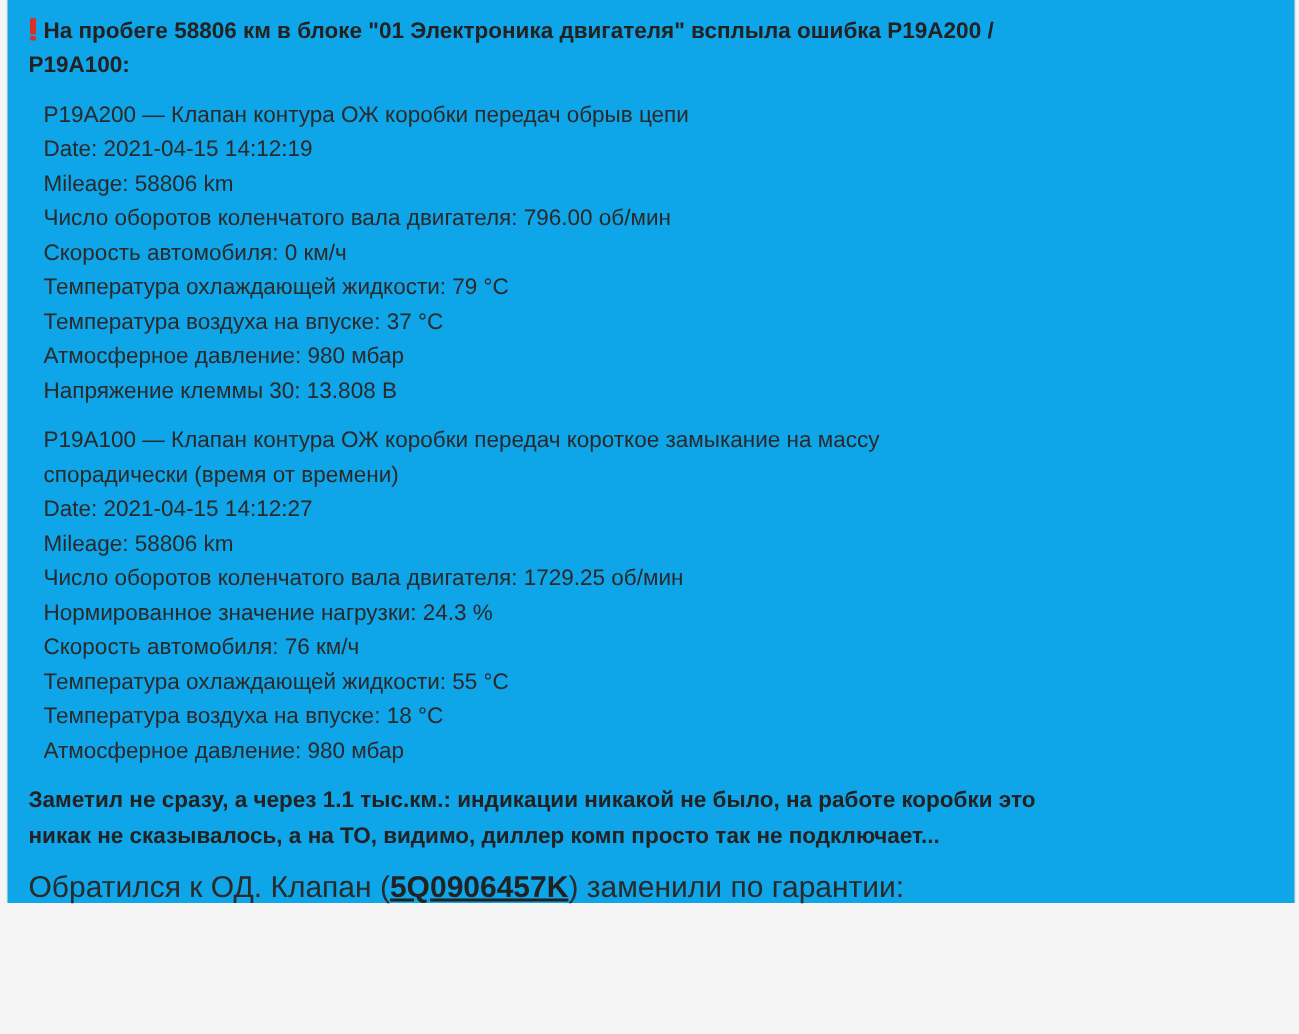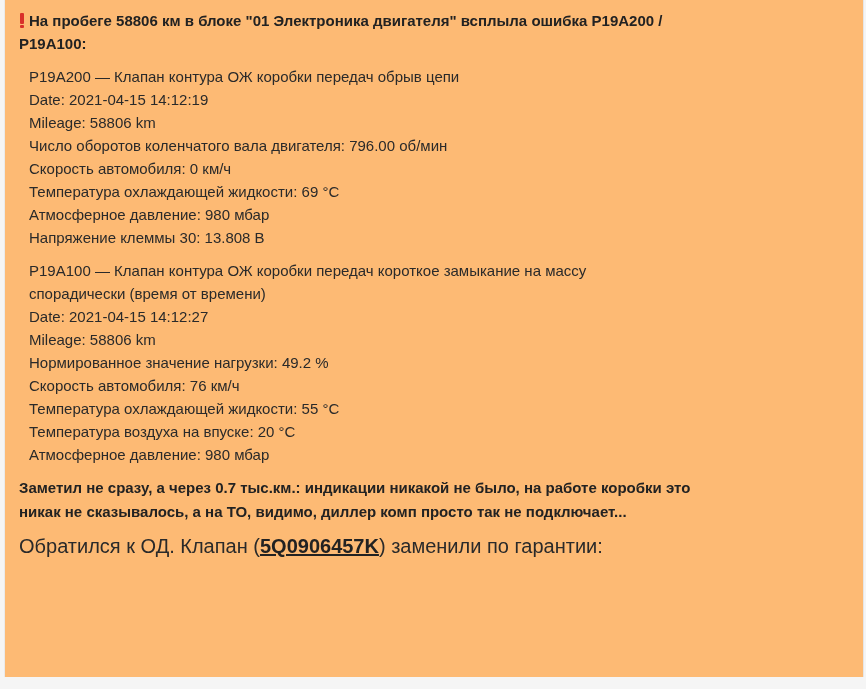--- a/index.html
+++ b/index.html
@@ -3,22 +3,22 @@
   <meta charset="utf-8">
   <style>
     html, body { margin: 0; padding: 0; }
     body {
       width: 866px; height: 689px; overflow: hidden;
       background: #f5f5f5;
       font-family: "Liberation Sans", sans-serif;
       color: #222;
     }
     .page {
-      position: absolute; left: 4px; top: 0; width: 858px; height: 677px;
-      background: #fdba74;
+      position: absolute; left: 4px; top: 0; width: 858px; height: 602px;
+      background: #0ea5e9;
       border-left: 1px solid #eaeaea;
       border-right: 1px solid #e6e6e6;
     }
     .content { position: absolute; left: 14px; top: 9px; width: 820px; }
     .heading {
       font-weight: bold; font-size: 15px; line-height: 23px; margin: 0 0 10px 0;
       color: #222;
     }
     .excl {
       display: inline-block; width: 6px; height: 15px; position: relative; top: 2px; margin-right: 4px;
@@ -41,39 +41,41 @@
       <span class="excl"><span class="bar"></span><span class="dot"></span></span><span>На пробеге 58806 км в блоке "01 Электроника двигателя" всплыла ошибка P19A200 /</span><br>
       <span>P19A100:</span>
     </div>
 
     <div class="block">
       <div class="line">P19A200 — Клапан контура ОЖ коробки передач обрыв цепи</div>
       <div class="line">Date: 2021-04-15 14:12:19</div>
       <div class="line">Mileage: 58806 km</div>
       <div class="line">Число оборотов коленчатого вала двигателя: 796.00 об/мин</div>
       <div class="line">Скорость автомобиля: 0 км/ч</div>
-      <div class="line">Температура охлаждающей жидкости: 69 °C</div>
+      <div class="line">Температура охлаждающей жидкости: 79 °C</div>
+      <div class="line">Температура воздуха на впуске: 37 °C</div>
       <div class="line">Атмосферное давление: 980 мбар</div>
       <div class="line">Напряжение клеммы 30: 13.808 В</div>
     </div>
 
     <div class="block">
       <div class="line">P19A100 — Клапан контура ОЖ коробки передач короткое замыкание на массу</div>
       <div class="line">спорадически (время от времени)</div>
       <div class="line">Date: 2021-04-15 14:12:27</div>
       <div class="line">Mileage: 58806 km</div>
-      <div class="line">Нормированное значение нагрузки: 49.2 %</div>
+      <div class="line">Число оборотов коленчатого вала двигателя: 1729.25 об/мин</div>
+      <div class="line">Нормированное значение нагрузки: 24.3 %</div>
       <div class="line">Скорость автомобиля: 76 км/ч</div>
       <div class="line">Температура охлаждающей жидкости: 55 °C</div>
-      <div class="line">Температура воздуха на впуске: 20 °C</div>
+      <div class="line">Температура воздуха на впуске: 18 °C</div>
       <div class="line">Атмосферное давление: 980 мбар</div>
     </div>
 
     <div class="bold-para">
-      <span>Заметил не сразу, а через 0.7 тыс.км.: индикации никакой не было, на работе коробки это</span><br>
+      <span>Заметил не сразу, а через 1.1 тыс.км.: индикации никакой не было, на работе коробки это</span><br>
       <span>никак не сказывалось, а на ТО, видимо, диллер комп просто так не подключает...</span>
     </div>
 
     <div class="last">
       <span>Обратился к ОД. Клапан (</span><a class="part-link">5Q0906457K</a><span>) заменили по гарантии:</span>
     </div>
 
   </div>
 </div>
 

